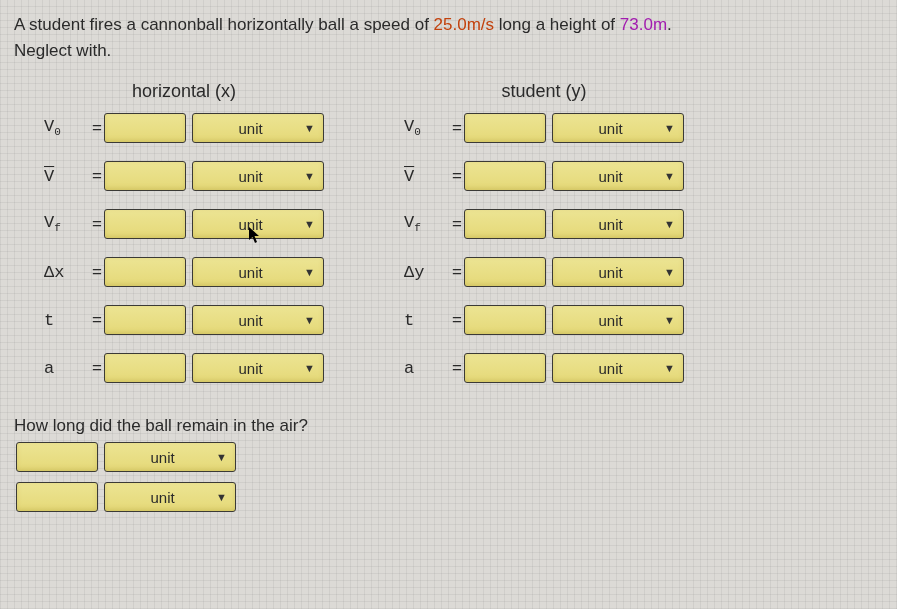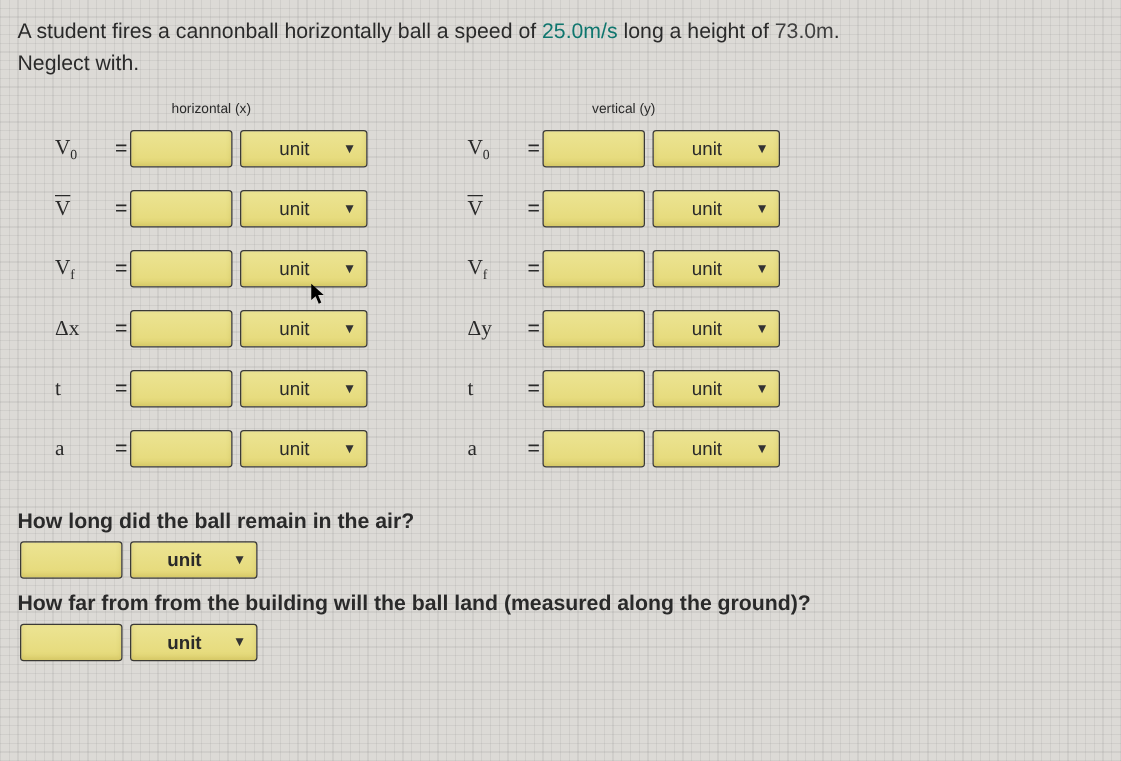--- a/index.html
+++ b/index.html
@@ -10,42 +10,42 @@
     height: 609px;
     font-family: Arial, Helvetica, sans-serif;
     font-size: 17px;
     color: #2a2a2a;
     background:
       repeating-linear-gradient(0deg,  rgba(120,120,120,0.12) 0 1px, transparent 1px 7px),
       repeating-linear-gradient(90deg, rgba(120,120,120,0.12) 0 1px, transparent 1px 7px),
       #dcdad6;
   }
   .problem-text { line-height: 1.5; }
-  .val-speed { color: #0f766e; }
-  .val-height { color: #404040; }
+  .val-speed { color: #c2410c; }
+  .val-height { color: #a21caf; }
 
   .tables { display: flex; gap: 80px; margin-top: 18px; margin-left: 30px; }
-  .col-title { text-align: center; margin-bottom: 8px; font-size: 11px; }
+  .col-title { text-align: center; margin-bottom: 8px; font-size: 18px; }
   .kin-row { display: flex; align-items: center; height: 36px; margin-bottom: 12px; }
-  .var-label { width: 46px; font-family: Liberation Serif, serif; font-size: 17px; }
+  .var-label { width: 46px; font-family: Liberation Mono, monospace; font-size: 17px; }
   .sub { font-size: 11px; vertical-align: sub; }
   .eq { width: 14px; text-align: center; }
   .num-input, .unit-box {
     display: inline-flex; align-items: center; justify-content: center;
     height: 30px; border: 1px solid #3b3a36; border-radius: 3px;
     background: linear-gradient(#ece493, #e5d978);
     box-shadow: inset 0 -2px 4px rgba(160,140,40,0.25);
   }
   .num-input { width: 82px; margin-right: 6px; }
-  .unit-box  { width: 102px; padding: 0 8px; position: relative; justify-content: space-between; }
+  .unit-box  { width: 132px; padding: 0 8px; position: relative; justify-content: space-between; }
   .unit-label { flex: 1; text-align: center; font-size: 15px; }
   .chev { font-size: 11px; color: #333; padding-left: 4px; }
   .overline { text-decoration: overline; }
 
-  .q-block { margin-top: 18px; font-weight: bold; }
+  .q-block { margin-top: 18px; }
   .q-text { margin-bottom: 6px; }
   .ans-row { display: flex; align-items: center; margin-left: 2px; }
 
   .cursor {
     position: absolute;
     left: 248px;
     top: 226px;
     width: 14px; height: 18px;
     pointer-events: none;
   }
@@ -120,21 +120,21 @@
       <span class="eq">=</span>
       <span class="num-input"></span>
       <span class="unit-box">
           <span class="unit-label">unit</span>
           <span class="chev">▼</span>
         </span>
     </div>
   </div>
 
   <div>
-    <div class="col-title">vertical (y)</div>
+    <div class="col-title">student (y)</div>
 
     <div class="kin-row">
       <span class="var-label"><span>V</span><span class="sub">0</span></span>
       <span class="eq">=</span>
       <span class="num-input"></span>
       <span class="unit-box">
           <span class="unit-label">unit</span>
           <span class="chev">▼</span>
         </span>
     </div>
@@ -196,21 +196,20 @@
   <div class="ans-row">
     <span class="num-input"></span>
     <span class="unit-box">
         <span class="unit-label">unit</span>
         <span class="chev">▼</span>
       </span>
   </div>
 </div>
 
 <div class="q-block" style="margin-top:10px">
-  <div class="q-text">How far from from the building will the ball land (measured along the ground)?</div>
   <div class="ans-row">
     <span class="num-input"></span>
     <span class="unit-box">
         <span class="unit-label">unit</span>
         <span class="chev">▼</span>
       </span>
   </div>
 </div>
 
 <div class="cursor">

